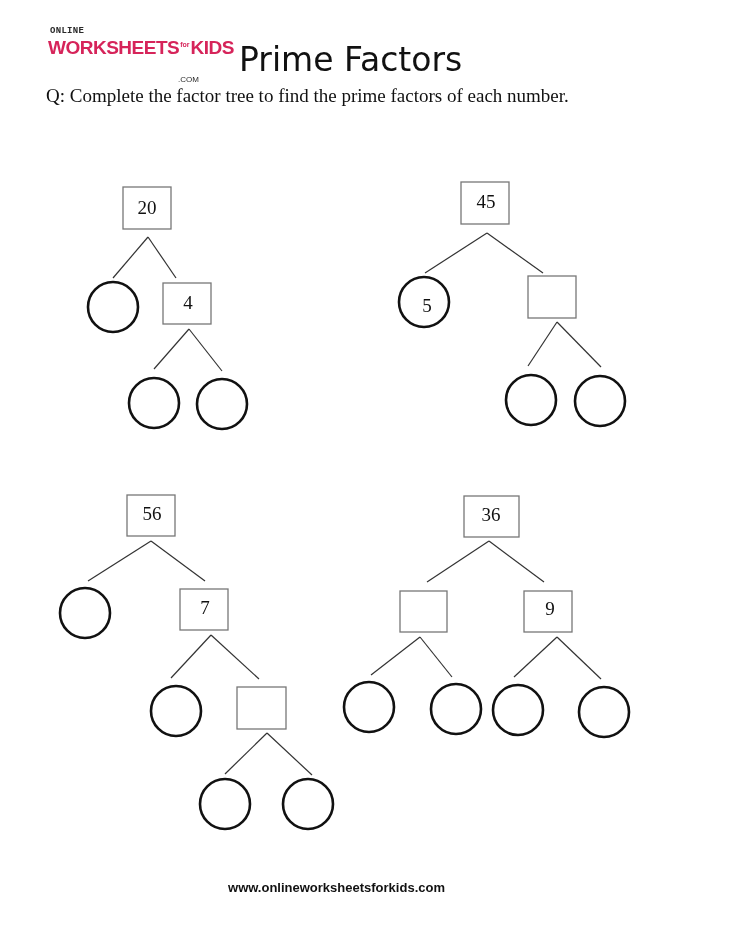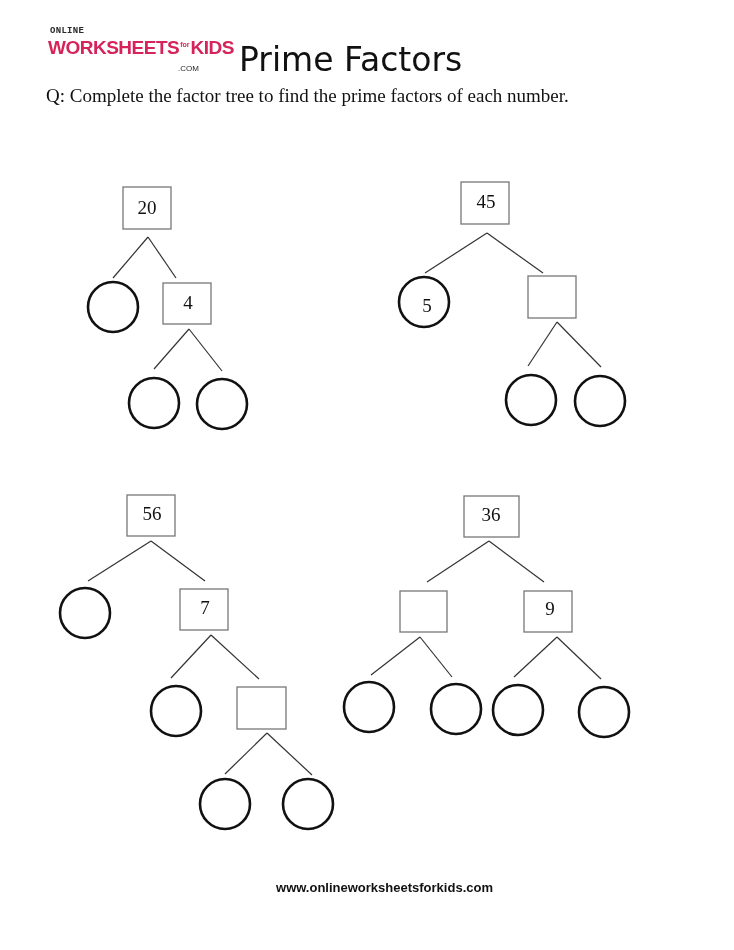--- a/index.html
+++ b/index.html
@@ -1,25 +1,25 @@
 <!DOCTYPE html>
 <html><head>
   <meta charset="utf-8">
   <style>
     html, body { margin: 0; padding: 0; background: #ffffff; }
     body { width: 734px; height: 950px; position: relative; overflow: hidden; font-family: "Liberation Serif", serif; }
     .logo { position: absolute; left: 48px; top: 24px; width: 170px; height: 56px; }
     .logo-online { position: absolute; left: 2px; top: 2px; font-family: Liberation Mono, monospace; font-weight: bold; font-size: 9px; color: #2a2a2a; letter-spacing: 0.3px; }
     .logo-main { position: absolute; left: 0px; top: 13px; font-family: "Liberation Sans", sans-serif; font-weight: bold; font-size: 19px; color: #d6245a; letter-spacing: -0.5px; white-space: nowrap; }
     .logo-main .for { font-size: 7px; vertical-align: 7px; letter-spacing: 0; margin: 0 1px; }
-    .logo-com { position: absolute; left: 130px; top: 40px; font-family: "Liberation Sans", sans-serif; font-size: 8px; color: #2a2a2a; }
+    .logo-com { position: absolute; left: 130px; top: 51px; font-family: "Liberation Sans", sans-serif; font-size: 8px; color: #2a2a2a; }
     .title { position: absolute; left: 239px; top: 40px; font-family: "DejaVu Sans", sans-serif; font-size: 33px; font-weight: 500; color: #111; letter-spacing: 0px; white-space: nowrap; }
     .question { position: absolute; left: 46px; top: 85px; font-family: "Liberation Serif", serif; font-size: 19px; color: #111; white-space: nowrap; }
     .canvas { position: absolute; left: 0; top: 0; width: 734px; height: 950px; }
-    .footer { position: absolute; left: 0; width: 655px; top: 880px; text-align: center; font-family: "Liberation Sans", sans-serif; font-weight: bold; font-size: 13px; color: #111; margin-left: 48px; }
+    .footer { position: absolute; left: 0; width: 655px; top: 880px; text-align: center; font-family: "Liberation Sans", sans-serif; font-weight: bold; font-size: 13px; color: #111; }
     .footer span { position: relative; left: 9px; }
     svg text { font-family: "Liberation Serif", serif; font-size: 19px; fill: #111; }
   </style>
 </head>
 <body>
 
 <div class="logo">
   <div class="logo-online">ONLINE</div>
   <div class="logo-main"><span>WORKSHEETS</span><span class="for">for</span><span>KIDS</span></div>
   <div class="logo-com">.COM</div>

